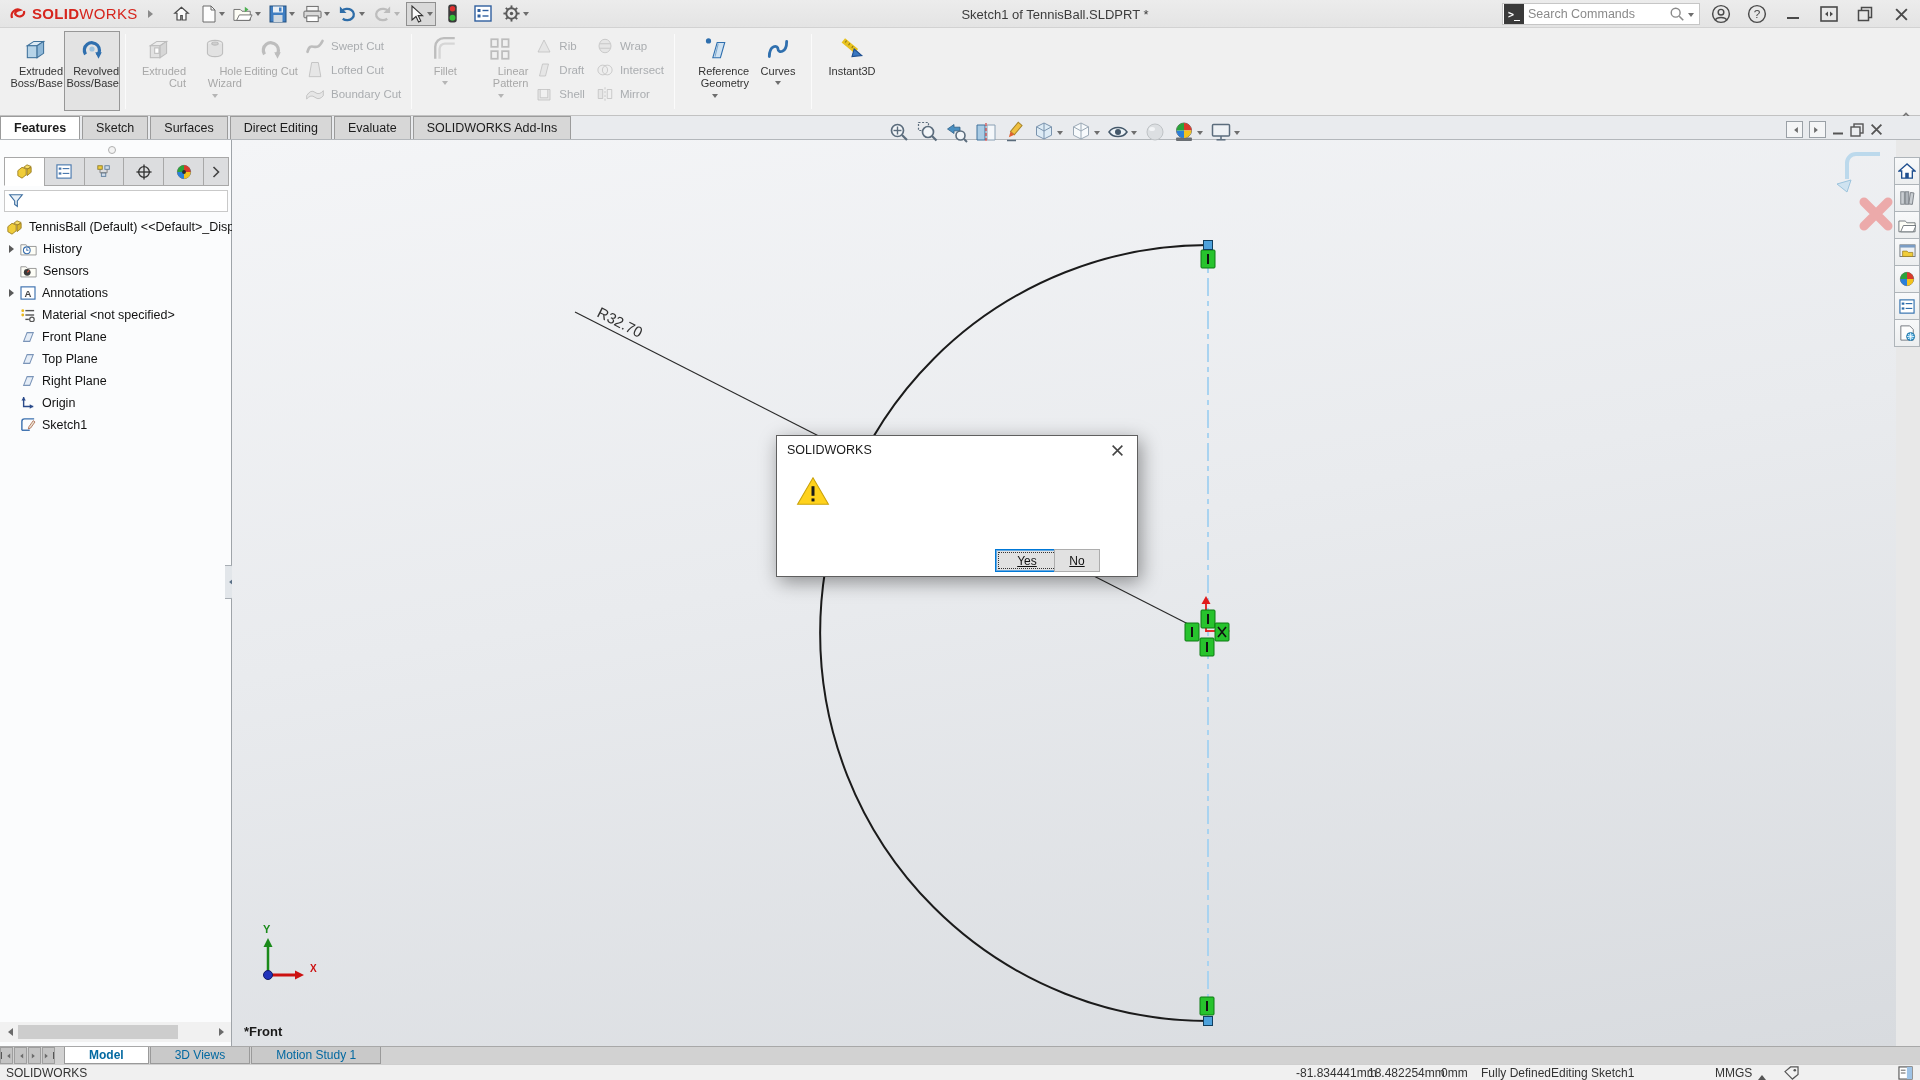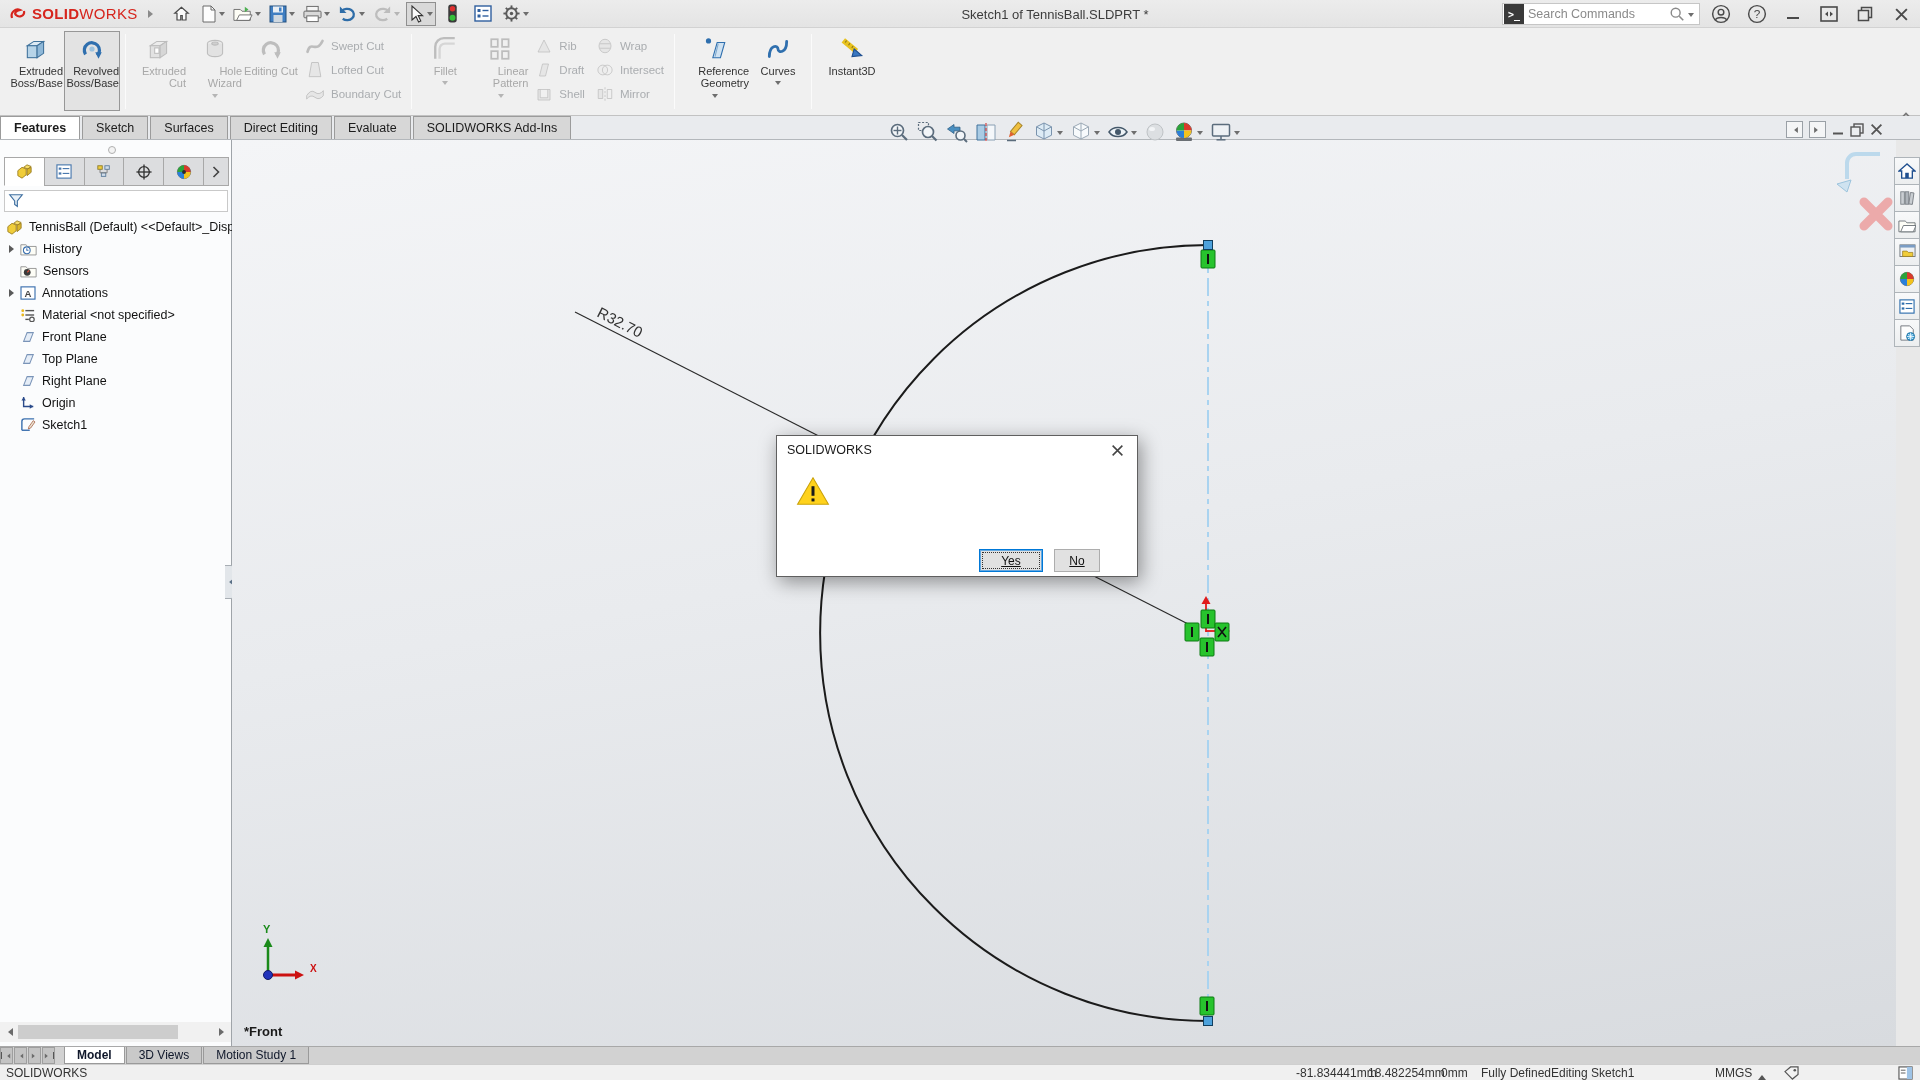--- a/index.html
+++ b/index.html
@@ -76,26 +76,26 @@
   #taskpane{position:absolute;left:1894px;top:158px;width:26px;z-index:4}
   .tpbtn{width:26px;height:28px;background:linear-gradient(#f8f9fa,#eceeef);border:1px solid #aeb4b9;margin-top:-1px;display:flex;align-items:center;justify-content:center}
   
   #dialog{position:absolute;left:776px;top:435px;width:362px;height:142px;background:#fff;border:1px solid #5f5f5f;box-shadow:3px 5px 18px rgba(0,0,0,.4);z-index:50}
   #dlg-title{position:absolute;left:0;top:0;width:100%;height:28px;display:flex;align-items:center;padding-left:10px;font-size:12.5px;color:#1a1a1a}
   #dlg-close{position:absolute;right:0;top:0;width:40px;height:28px;display:flex;align-items:center;justify-content:center}
   #dlg-icon{position:absolute;left:19px;top:40px}
   #dlg-msg{position:absolute;left:62px;top:41px;width:292px;font-size:12.2px;line-height:1.3;color:#111;white-space:pre-wrap}
   .dlg-btn{position:absolute;top:113px;height:23px;background:#e1e1e1;border:1px solid #adadad;font-size:12px;color:#111;display:flex;align-items:center;justify-content:center}
   .dlg-btn span{text-decoration:underline}
-  #btn-yes{left:202px;width:64px;border-color:#0078d7;box-shadow:inset 0 0 0 1px #66a9e0;outline:1px dotted #333;outline-offset:-4px}
+  #btn-yes{left:218px;width:64px;border-color:#0078d7;box-shadow:inset 0 0 0 1px #66a9e0;outline:1px dotted #333;outline-offset:-4px}
   #btn-no{left:277px;width:46px}
   
   #bottom-tabs{position:absolute;left:0;top:1046px;width:1920px;height:18px;background:#d2d2d2;border-top:1px solid #a8a8a8;display:flex;align-items:stretch}
   .navbtn{width:13px;height:100%;background:#c3c3c3;border:1px solid #9e9e9e;margin-right:1px;display:flex;align-items:center;justify-content:center;gap:1px}
-  .mtab{padding:0 12px;display:flex;align-items:center;font-size:12px;color:#0f172a;background:#c9c9c9;border:1px solid #9a9a9a;border-top:none;margin-right:1px}
+  .mtab{padding:0 24px;display:flex;align-items:center;font-size:12px;color:#0369a1;background:#c9c9c9;border:1px solid #9a9a9a;border-top:none;margin-right:1px}
   .mtab.active{background:#fff;font-weight:bold}
   #tab-gap{width:8px}
   
   #statusbar{position:absolute;left:0;top:1064px;width:1920px;height:16px;background:#f0f0f0;border-top:1px solid #cfcfcf;font-size:12px;color:#333}
   #statusbar .sitem{position:absolute;top:1px;white-space:nowrap}
   .tri-up{width:0;height:0;border:4px solid transparent;border-bottom:5px solid #555}
 </style>
 </head>
 <body>
 

